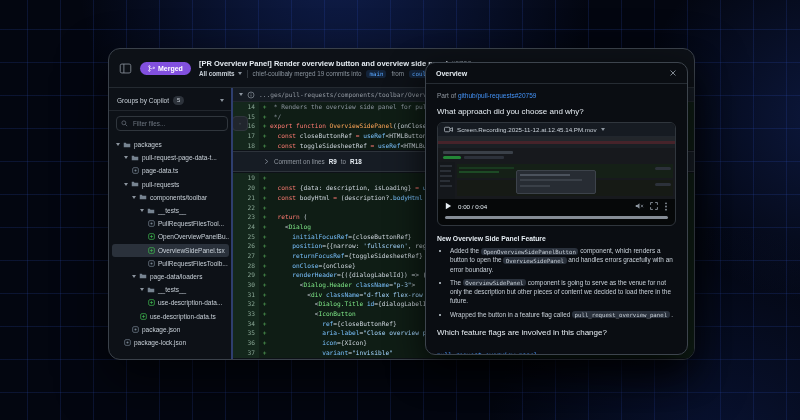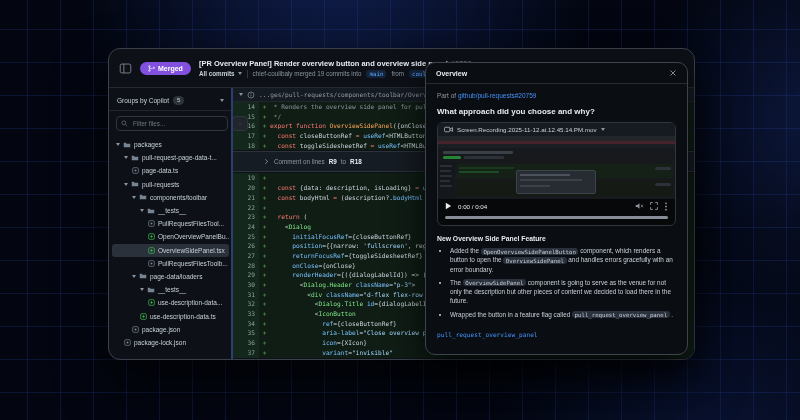--- a/index.html
+++ b/index.html
@@ -73,21 +73,21 @@
   
   .overlay{position:absolute;left:425px;top:62px;width:261px;height:291px;z-index:5;
     background:#0a0d12;border:1px solid #3d444d;border-radius:10px;
     box-shadow:0 14px 36px rgba(0,0,0,.75);overflow:hidden;display:flex;flex-direction:column;}
   .ov-header{height:20px;flex:none;display:flex;align-items:center;justify-content:space-between;
     padding:0 10px;border-bottom:1px solid #262c33;}
   .ov-title{font-size:7px;font-weight:bold;color:#e6edf3;}
   .ov-content{flex:1;padding:8px 11px;overflow:hidden;}
   .partof{font-size:6.5px;color:#9198a1;}
   .link{color:#4493f8;text-decoration:none;cursor:pointer;}
-  .ov-q{font-size:8px;font-weight:bold;color:#e6edf3;margin:8px 0 6px;}
+  .ov-q{font-size:8px;font-weight:normal;color:#e6edf3;margin:8px 0 6px;}
   .player{border:1px solid #30363d;border-radius:6px;overflow:hidden;margin-bottom:9px;background:#060809;}
   .player-head{height:13px;display:flex;align-items:center;gap:4px;background:#161b22;padding:0 6px;
     font-size:6.2px;color:#c9d1d9;white-space:nowrap;overflow:hidden;border-bottom:1px solid #21262d;}
   .thumb{position:relative;height:62px;background:#17191d;overflow:hidden;}
   .thumb *{position:absolute;}
   .player-controls{height:14px;display:flex;align-items:center;gap:6px;padding:0 7px;background:#060809;}
   .ptime{font-size:6.2px;color:#e6edf3;}
   .pc-spacer{flex:1;}
   .scrubber{height:3px;background:#868d96;border-radius:3px;margin:3px 7px 6px;}
   .ov-sec{font-size:6.8px;font-weight:bold;color:#e6edf3;margin:2px 0 4px;}
@@ -397,17 +397,18 @@
         <div class="scrubber"></div>
       </div>
 
       <div class="ov-sec">New Overview Side Panel Feature</div>
       <ul class="bullets">
           <li>Added the <span class="chip">OpenOverviewSidePanelButton</span> component, which renders a button to open the <span class="chip">OverviewSidePanel</span> and handles errors gracefully with an error boundary.</li>
           <li>The <span class="chip">OverviewSidePanel</span> component is going to serve as the venue for not only the description but other pieces of content we decided to load there in the future.</li>
           <li>Wrapped the button in a feature flag called <span class="chip">pull_request_overview_panel</span> .</li>
         </ul>
 
+      <div class="ov-q" style="margin-top:9px;">Which feature flags are involved in this change?</div>
       <a class="link flag-link">pull_request_overview_panel</a>
     </div>
   </div>
 
 </div>
 
 </body></html>

